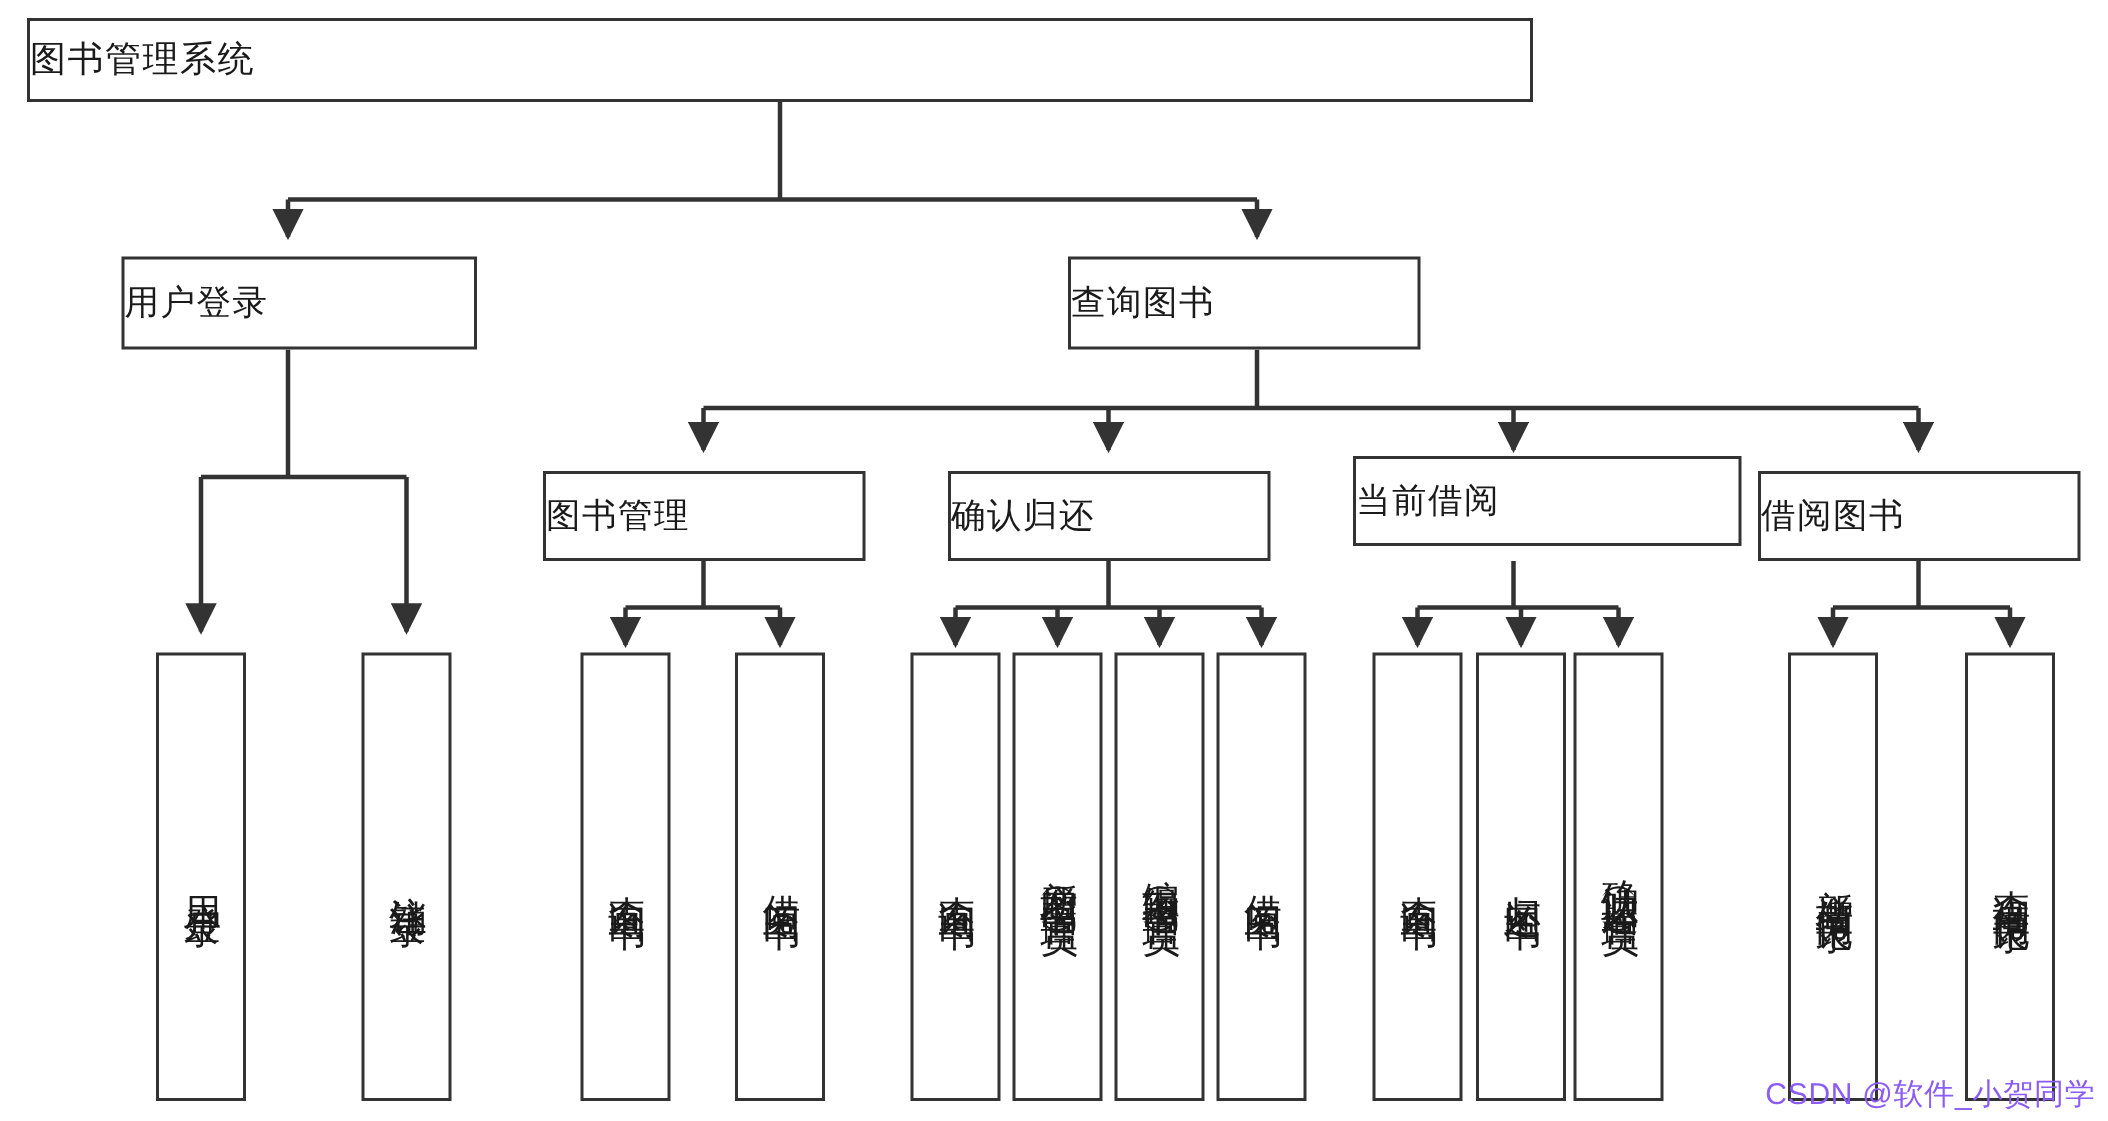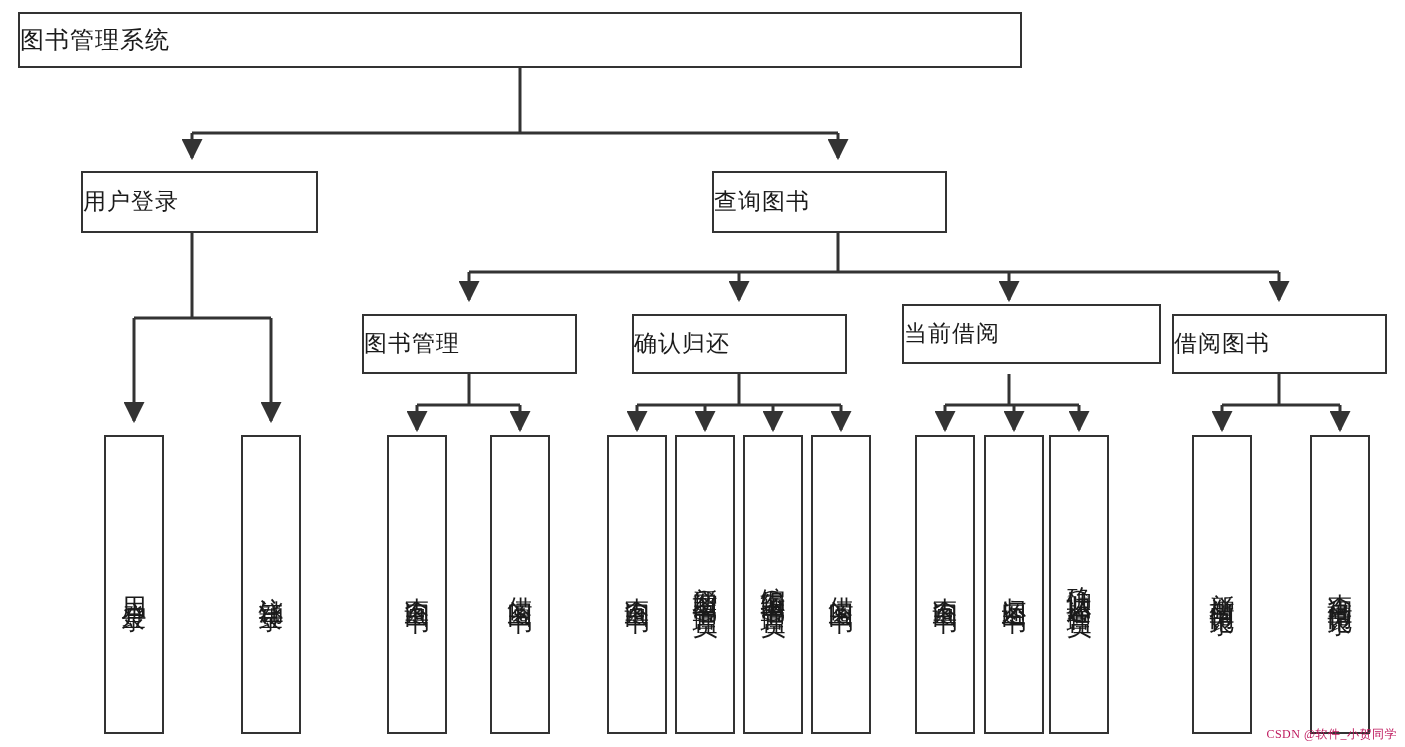--- a/index.html
+++ b/index.html
@@ -64,26 +64,25 @@
     text-orientation: upright;
     font-size: 25px;
     letter-spacing: 4px;
     line-height: 1;
     max-height: 100%;
   }
   .watermark {
     position: absolute;
     right: 8px;
     bottom: 4px;
-    font-size: 12px;
-    color: #be185d;
+    font-size: 20px;
+    color: #8b5cf6;
     letter-spacing: 0.5px;
     z-index: 3;
     user-select: none;
-    font-family: Liberation Serif, serif;
   }
 </style>
 </head>
 <body>
 
 <div id="diagram">
 
   <svg id="svg-edges" viewBox="0 0 1405 747" xmlns="http://www.w3.org/2000/svg">
     <defs>
       <marker id="arrow" viewBox="0 0 10 10" refX="9" refY="5" markerWidth="7" markerHeight="7" orient="auto-start-reverse">

